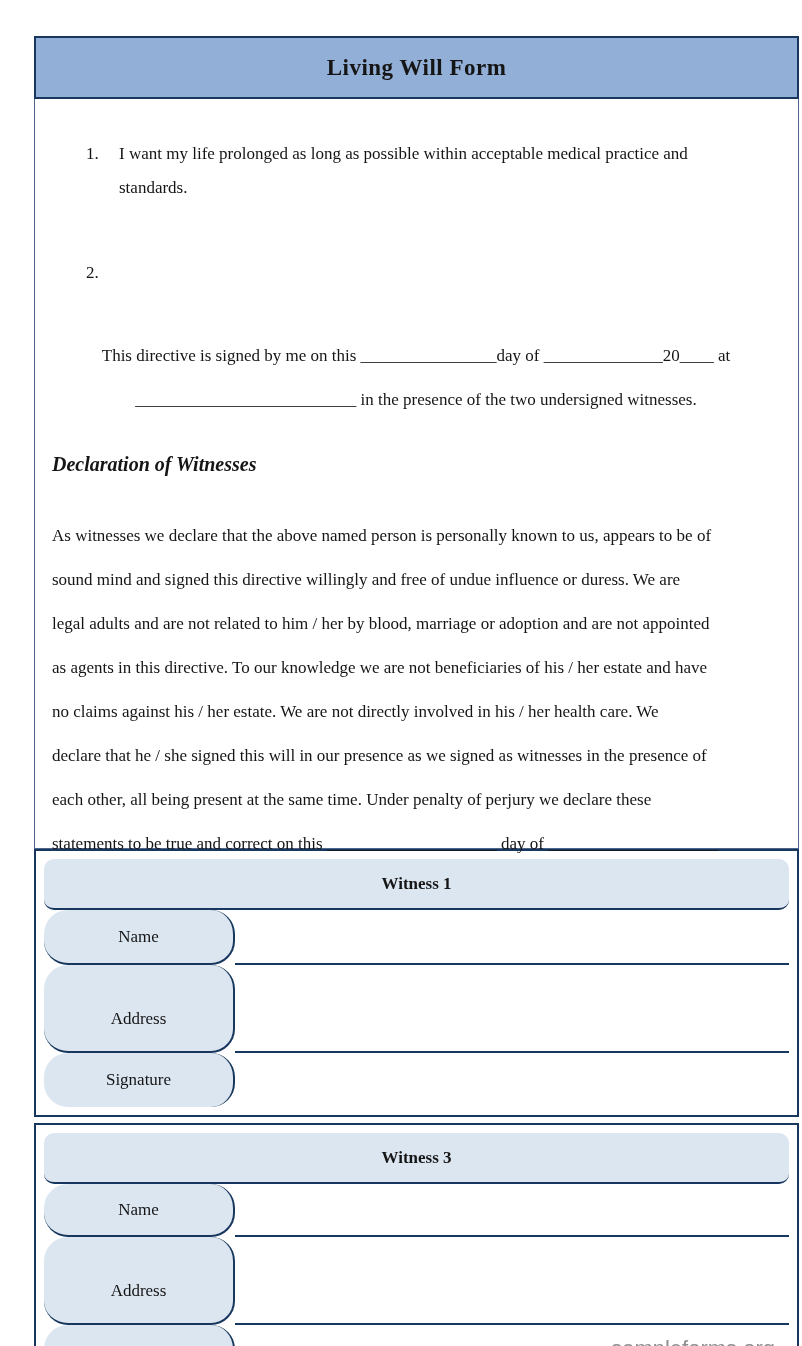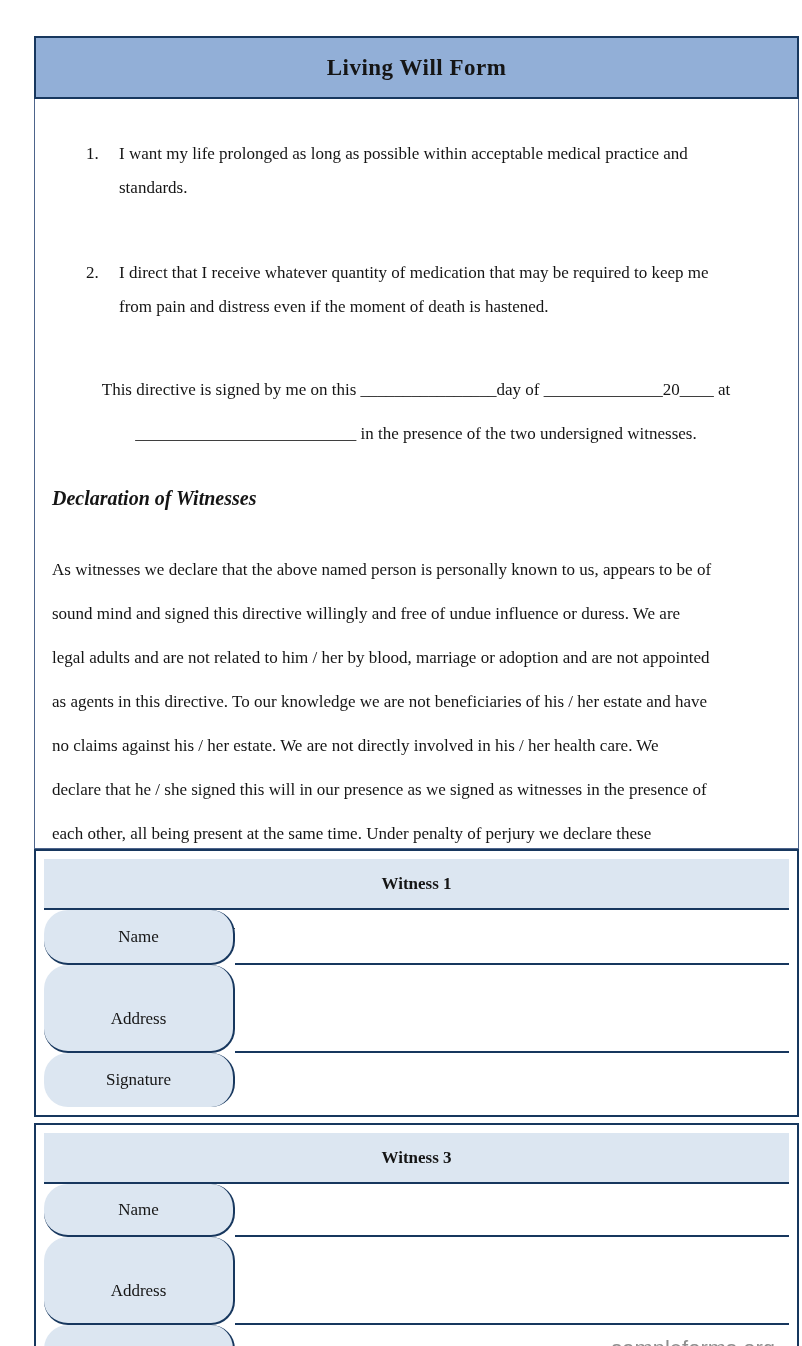--- a/index.html
+++ b/index.html
@@ -71,20 +71,21 @@
     font-size:17px;
   }
   .wtable.w1{grid-template-rows:51px 55px 88px 54px;}
   .wtable.w2{grid-template-rows:51px 53px 88px 59px;margin-top:6px;}
   .whead{
     grid-column:1 / -1;
     background:var(--cell-bg);
     border-bottom:2px solid var(--border);
     display:flex;align-items:center;justify-content:center;
     font-weight:bold;
+    border-radius:10px;
   }
   .wlabel{
     background:var(--cell-bg);
     border-right:2px solid var(--border);
     border-bottom:2px solid var(--border);
     display:flex;align-items:center;justify-content:center;border-radius:24px;
   }
   .wvalue{
     background:#fff;
     border-bottom:2px solid var(--border);
@@ -113,22 +114,20 @@
   <div class="body-box">
 
     <div class="num-list">
       <div class="num-item">
         <span class="num">1.</span>
         <div class="itext">I want my life prolonged as long as possible within acceptable medical practice and
 standards.</div>
       </div>
       <div class="num-item">
         <span class="num">2.</span>
-        <div class="itext">I direct that I receive whatever quantity of medication that may be required to keep me
-from pain and distress even if the moment of death is hastened.</div>
       </div>
     </div>
 
     <div class="para signing">This directive is signed by me on this ________________day of ______________20____ at
 __________________________ in the presence of the two undersigned witnesses.</div>
 
     <div class="decl-heading">Declaration of Witnesses</div>
 
     <div class="para decl-para">As witnesses we declare that the above named person is personally known to us, appears to be of
 sound mind and signed this directive willingly and free of undue influence or duress. We are

